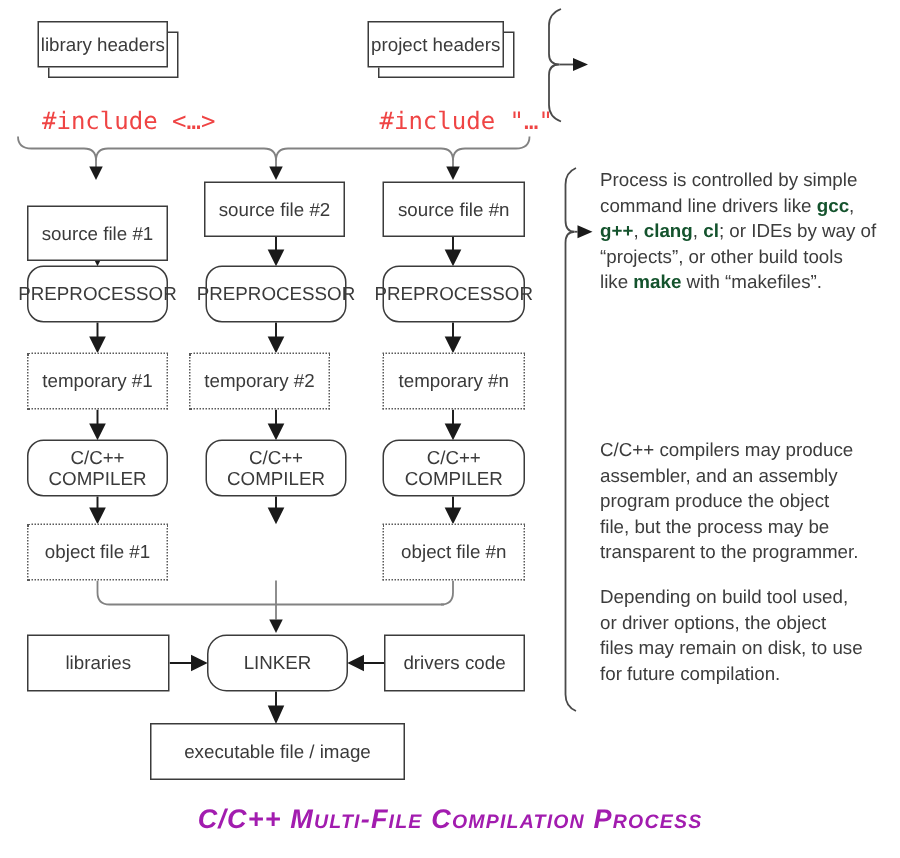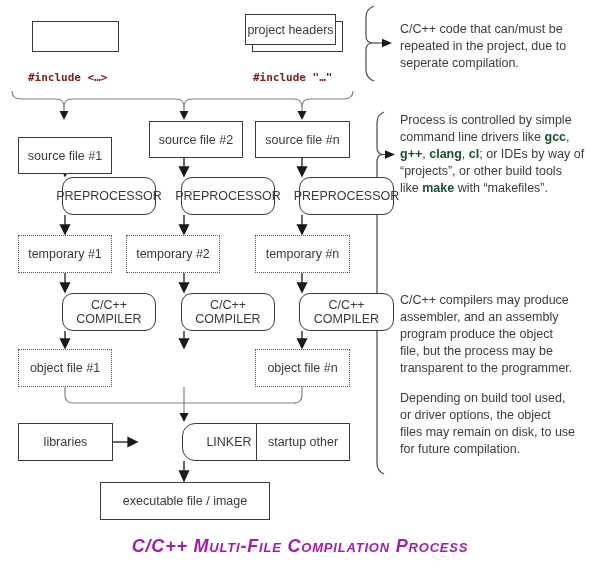--- a/index.html
+++ b/index.html
@@ -5,26 +5,26 @@
   html,body{margin:0;padding:0;background:#fff;}
   #stage{
     position:relative;width:600px;height:572px;background:#ffffff;
     font-family:"Liberation Sans",sans-serif;color:#3c3c3c;overflow:hidden;
   }
   .box{
     position:absolute;display:flex;align-items:center;justify-content:center;
     background:#fff;border:1.5px solid #3b3b3b;font-size:12.5px;color:#3a3a3a;
     box-sizing:border-box;text-align:center;
   }
-  .rounded{border-radius:11px;border-width:1.6px;margin-left:44px;}
+  .rounded{border-radius:11px;border-width:1.6px;}
   .dotted{border:1.4px dotted #5a5a5a;}
   .stack-back{position:absolute;background:#fff;border:1.4px solid #3b3b3b;box-sizing:border-box;}
   .include{
     position:absolute;font-family:"DejaVu Sans Mono",monospace;
-    font-size:11px;color:#7f1d1d;white-space:pre;font-weight:bold;
+    font-size:16px;color:#ef4444;white-space:pre;
   }
   .note{
     position:absolute;left:400px;width:196px;font-size:12.5px;line-height:17px;
     color:#3c3c3c;white-space:pre-line;
   }
   .note b{font-weight:700;color:#14532d;}
   .caption{
     position:absolute;left:0;top:536px;width:600px;text-align:center;
     font-style:italic;font-variant:small-caps;font-weight:600;
     font-size:18px;letter-spacing:0.8px;color:#a21caf;
@@ -102,20 +102,23 @@
     </g>
     <path d="M382,38.7 L382,47.3 L392,43 Z" fill="#1a1a1a"></path>
     <g stroke="#4a4a4a" stroke-width="1.2" fill="none">
       <path d="M384,112 Q377,115 377,123 L377,147 Q377,154.5 383,154.5 Q377,154.5 377,162 L377,463 Q377,471 384,474"></path>
       <line x1="383" y1="154.5" x2="385" y2="154.5"></line>
     </g>
     <path d="M385,150.2 L385,158.8 L395,154.5 Z" fill="#1a1a1a"></path>
   </svg>
 
   <div class="stack-back" style="left:32px;top:21px;width:87px;height:31px;"></div>
+  <div class="box" style="left:25px;top:14px;width:87px;height:31px;">
+    <span>library headers</span>
+  </div>
   <div class="stack-back" style="left:252px;top:21px;width:91px;height:31px;"></div>
   <div class="box" style="left:245px;top:14px;width:91px;height:31px;">
     <span>project headers</span>
   </div>
 
   <div class="include" style="left:28px;top:71px;">#include &lt;…&gt;</div>
   <div class="include" style="left:253px;top:71px;">#include "…"</div>
 
   <div class="box" style="left:18px;top:137px;width:94px;height:37px;">
     <span>source file #1</span>
@@ -126,21 +129,21 @@
   <div class="box dotted" style="left:18px;top:235px;width:94px;height:38px;">
     <span>temporary #1</span>
     </div>
   <div class="box rounded" style="left:18px;top:293px;width:94px;height:38px;">
     <span>C/C++ COMPILER</span>
     </div>
   <div class="box dotted" style="left:18px;top:349px;width:94px;height:38px;text-align:center;">
     <span>object file #1</span>
     </div>
 
-  <div class="box" style="left:149px;top:121px;width:94px;height:37px;">
+  <div class="box" style="left:136px;top:121px;width:94px;height:37px;">
     <span>source file #2</span>
     </div>
   <div class="box rounded" style="left:137px;top:177px;width:94px;height:38px;">
     <span>PREPROCESSOR</span>
     </div>
   <div class="box dotted" style="left:126px;top:235px;width:94px;height:38px;">
     <span>temporary #2</span>
     </div>
   <div class="box rounded" style="left:137px;top:293px;width:94px;height:38px;">
     <span>C/C++ COMPILER</span>
@@ -162,29 +165,26 @@
     <span>object file #n</span>
     </div>
 
   <div class="box" style="left:18px;top:423px;width:95px;height:38px;">
     <span>libraries</span>
     </div>
   <div class="box rounded" style="left:138px;top:423px;width:94px;height:38px;border-radius:13px;">
     <span>LINKER</span>
     </div>
   <div class="box" style="left:256px;top:423px;width:94px;height:38px;">
-    <span>startup other</span>
+    <span>drivers code</span>
     </div>
   <div class="box" style="left:100px;top:482px;width:170px;height:38px;">
     <span>executable file / image</span>
     </div>
 
-  <div class="note" style="top:21px;">C/C++ code that can/must be
-repeated in the project, due to
-seperate compilation.</div>
 
   <div class="note" style="top:112px;"><span>Process is controlled by simple
 command line drivers like </span><b>gcc</b><span>, </span><b>g++</b><span>, </span><b>clang</b><span>, </span><b>cl</b><span>; or IDEs by way of
 “projects”, or other build tools
 like </span><b>make</b><span> with “makefiles”.</span></div>
 
   <div class="note" style="top:292px;">C/C++ compilers may produce
 assembler, and an assembly
 program produce the object
 file, but the process may be

